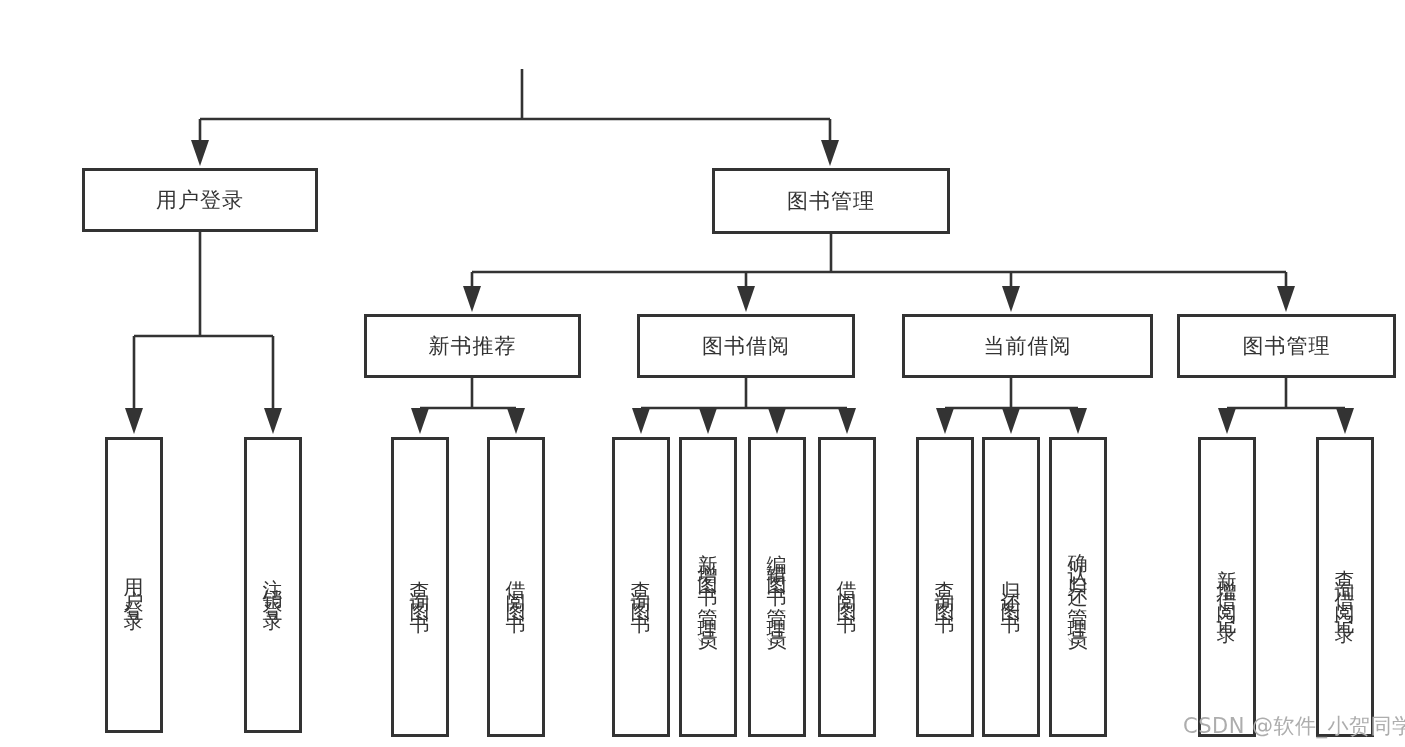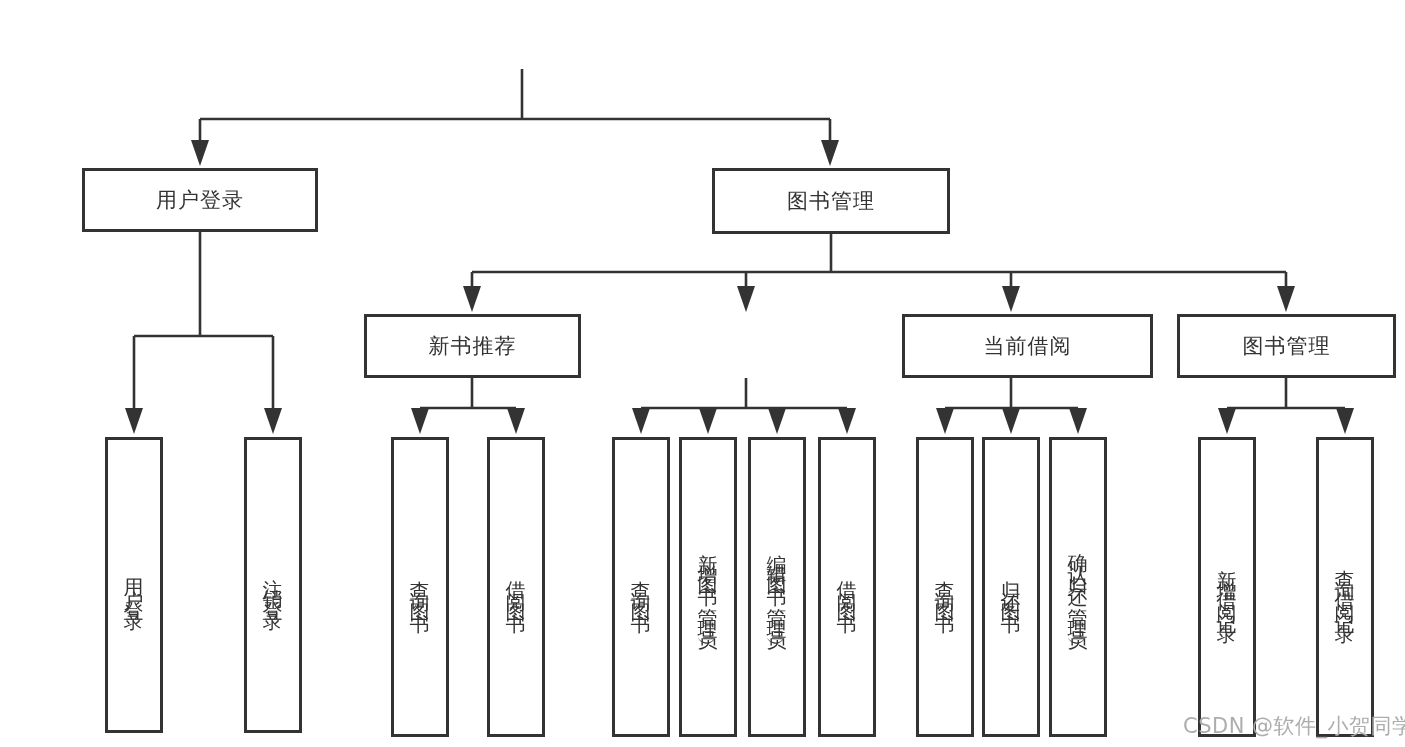--- a/index.html
+++ b/index.html
@@ -93,20 +93,23 @@
   <div class="box h" style="left:82px;top:168px;width:236px;height:64px">
     <span>用户登录</span>
   </div>
   <div class="box h" style="left:712px;top:168px;width:238px;height:66px">
     <span>图书管理</span>
   </div>
 
   <div class="box h" style="left:364px;top:314px;width:217px;height:64px">
     <span>新书推荐</span>
   </div>
+  <div class="box h" style="left:637px;top:314px;width:218px;height:64px">
+    <span>图书借阅</span>
+  </div>
   <div class="box h" style="left:902px;top:314px;width:251px;height:64px">
     <span>当前借阅</span>
   </div>
   <div class="box h" style="left:1177px;top:314px;width:219px;height:64px">
     <span>图书管理</span>
   </div>
 
   <div class="box v" style="left:105px;top:437px;width:58px;height:296px">
     <span>用户登录</span>
   </div>

